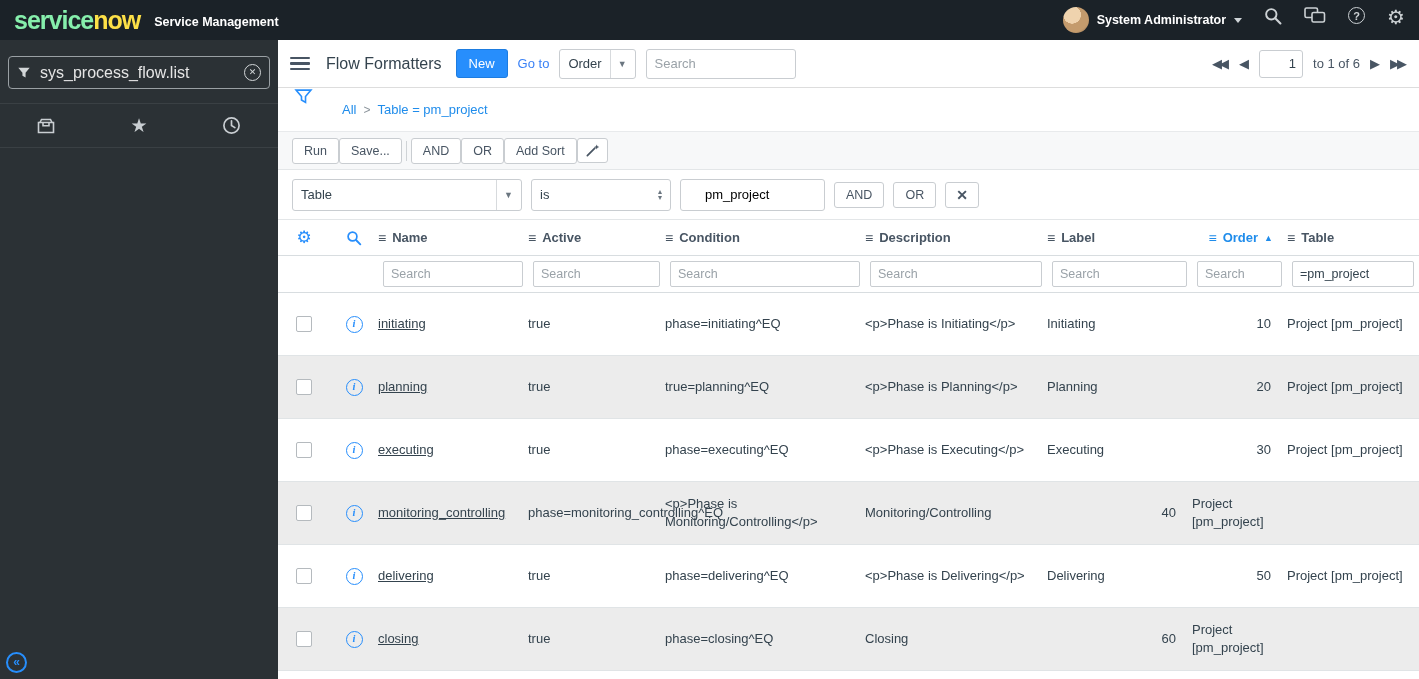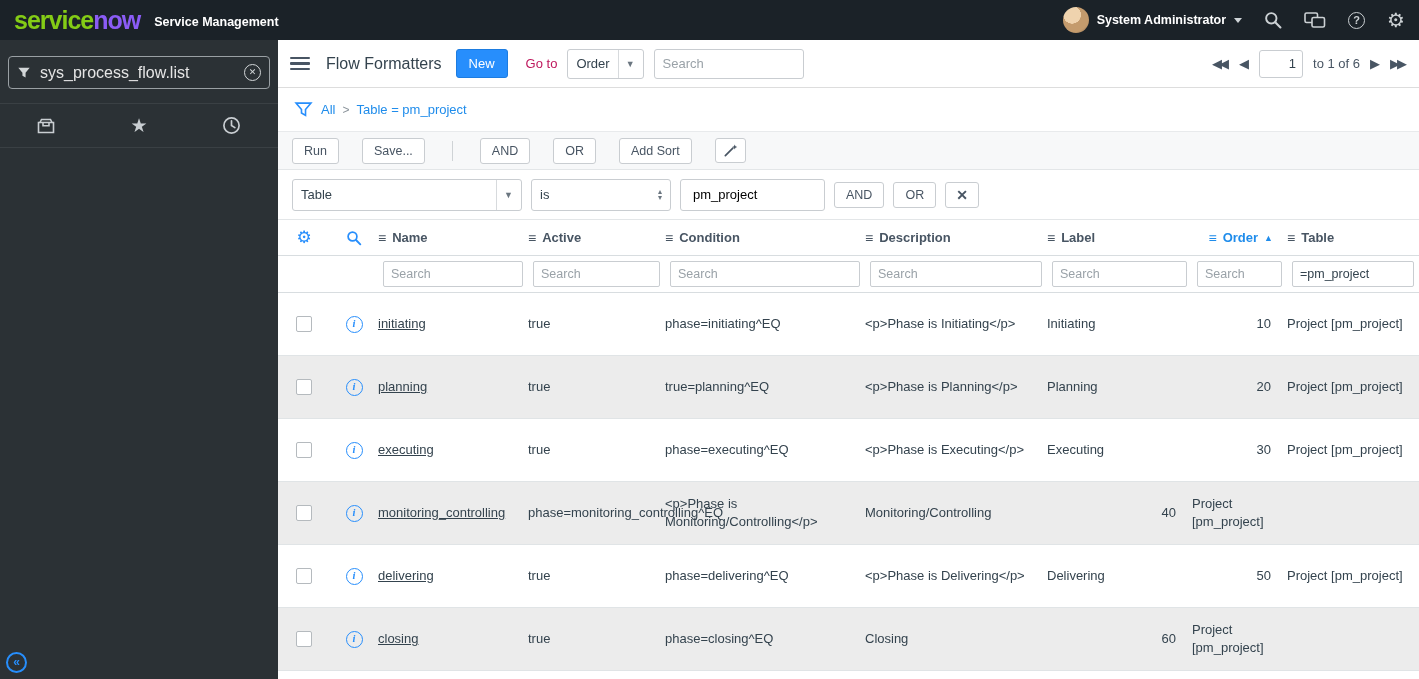--- a/index.html
+++ b/index.html
@@ -9,24 +9,24 @@
     font-family:"Liberation Sans","DejaVu Sans",sans-serif;
     background:#fff; color:#34434e; font-size:13px;
   }
   input { font-family:inherit; outline:none; }
   input::placeholder { color:#9aa2a8; }
 
   
   .topbar { position:absolute; top:0; left:0; width:1419px; height:40px;
     background:#1b2228; display:flex; align-items:center; padding:0 14px; }
   .logo { font-weight:bold; font-size:25px; letter-spacing:-1px; line-height:1; }
-  .logo .svc { color:#84cc16; }
-  .logo .now { color:#8b5cf6; }
+  .logo .svc { color:#86efac; }
+  .logo .now { color:#fde047; }
   .product { color:#fff; font-weight:bold; font-size:12.5px; margin-left:14px; margin-top:4px; }
-  .topbar-right { margin-left:auto; display:flex; align-items:center; gap:22px; }
+  .topbar-right { margin-left:auto; display:flex; align-items:flex-start; gap:22px; }
   .user { display:flex; align-items:center; gap:8px; cursor:pointer; }
   .avatar { width:26px; height:26px; border-radius:50%;
     background:radial-gradient(circle at 35% 30%, #efd3ae 0 35%, #c49b6d 36% 70%, #8a6b4c); }
   .user-name { color:#fff; font-weight:bold; font-size:12.5px; }
   .caret-down { width:0; height:0; border-left:4px solid transparent; border-right:4px solid transparent;
     border-top:5px solid #cfd4d7; }
   .hicon { color:#ccd1d4; display:flex; align-items:center; justify-content:center; cursor:pointer; }
   .hicon svg { display:block; }
   .gear-glyph { font-size:20px; line-height:1; }
   .help-circle { width:17px; height:17px; border:1.6px solid #ccd1d4; border-radius:50%;
@@ -54,53 +54,53 @@
   
   .main { position:absolute; top:40px; left:278px; width:1141px; height:639px; background:#fff; overflow:hidden; }
 
   .list-toolbar { height:48px; display:flex; align-items:center; gap:10px; padding:0 12px;
     border-bottom:1px solid #ddd; }
   .burger { width:20px; display:flex; flex-direction:column; gap:3px; cursor:pointer; }
   .burger i { height:2.5px; background:#485563; border-radius:1px; }
   .list-title { font-size:16px; color:#34434e; margin:0 4px 0 6px; white-space:nowrap; }
   .btn-primary { background:#278efc; color:#fff; border:1px solid #1d7ce0; border-radius:3px;
     font-size:13px; padding:6px 12px; cursor:pointer; }
-  .goto-label { margin-left:8px; color:#be185d; }
+  .goto-label { margin-left:0; color:#3b82f6; }
   .fake-select { height:30px; border:1px solid #c9cdd1; border-radius:3px; background:#fff;
     display:flex; align-items:center; gap:8px; padding:0 8px; color:#34434e; cursor:pointer; }
   .fake-select .sel-caret { color:#6b7680; font-size:9px; border-left:1px solid #d7dadd; padding-left:7px;
     height:100%; display:flex; align-items:center; }
   .toolbar-search { height:30px; width:150px; border:1px solid #c9cdd1; border-radius:3px; padding:0 8px; font-size:13px; }
   .paging { margin-left:auto; display:flex; align-items:center; gap:10px; color:#485563; }
   .pg-ic { font-size:13px; cursor:pointer; letter-spacing:-3px; padding-right:3px; user-select:none; }
   .pg-ic.single { letter-spacing:0; padding-right:0; }
   .page-input { width:44px; height:28px; border:1px solid #c9cdd1; border-radius:3px; text-align:right;
     padding:0 6px; font-size:13px; color:#34434e; }
   .page-range { white-space:nowrap; }
 
-  .breadcrumb-row { height:44px; display:flex; align-items:center; gap:0; padding:0 16px;
+  .breadcrumb-row { height:44px; display:flex; gap:21px; padding:0 16px;
     border-bottom:1px solid #e8eaec; }
   .crumbs { display:flex; align-items:center; gap:7px; margin-left:8px; }
   .crumb { color:#1f8ceb; cursor:pointer; }
   .crumb-sep { color:#8b949b; font-size:12px; }
 
   .filter-row { height:38px; background:#f7f8f9; border-bottom:1px solid #e3e6e8;
-    display:flex; align-items:center; gap:23px; padding:0 14px; }
+    display:flex; align-items:center; gap:0; padding:0 14px; }
   .btn { background:#fff; border:1px solid #c9cdd1; border-radius:3px; color:#485563;
     font-size:12.5px; padding:5px 11px; cursor:pointer; white-space:nowrap; }
   .vsep { width:1px; height:20px; background:#cfd3d6; margin:0 4px; }
   .icon-btn { background:#fff; border:1px solid #c9cdd1; border-radius:3px; padding:4px 7px; cursor:pointer;
     display:flex; align-items:center; color:#485563; }
 
   .cond-row { height:50px; display:flex; align-items:center; gap:9px; padding:0 14px;
     border-bottom:1px solid #e3e6e8; background:#fff; }
   .sel-table { width:230px; height:32px; justify-content:space-between; }
   .sel-oper  { width:140px; height:32px; justify-content:space-between; }
   .spin-caret { display:flex; flex-direction:column; line-height:6px; font-size:8px; color:#6b7680; }
-  .cond-value { width:145px; height:32px; border:1px solid #c9cdd1; border-radius:3px; padding:0 12px; font-size:13px; }
+  .cond-value { width:145px; height:32px; border:1px solid #c9cdd1; border-radius:3px; padding:0 24px; font-size:13px; }
   .btn-x { font-size:14px; font-weight:bold; padding:4px 10px; }
 
   
   .grid-cols { display:grid; grid-template-columns:52px 48px 150px 137px 200px 182px 145px 95px 1fr; }
   .ghead { height:36px; border-bottom:1px solid #d8dde0; align-items:center; background:#fff; }
   .hcell { display:flex; align-items:center; gap:6px; font-weight:bold; color:#485563; font-size:13px;
     padding-right:8px; cursor:pointer; }
   .hcell .hmenu { font-size:14px; }
   .icon-cell { justify-content:center; padding-right:0; }
   .gear-blue { color:#278efc; font-size:17px; cursor:pointer; }

